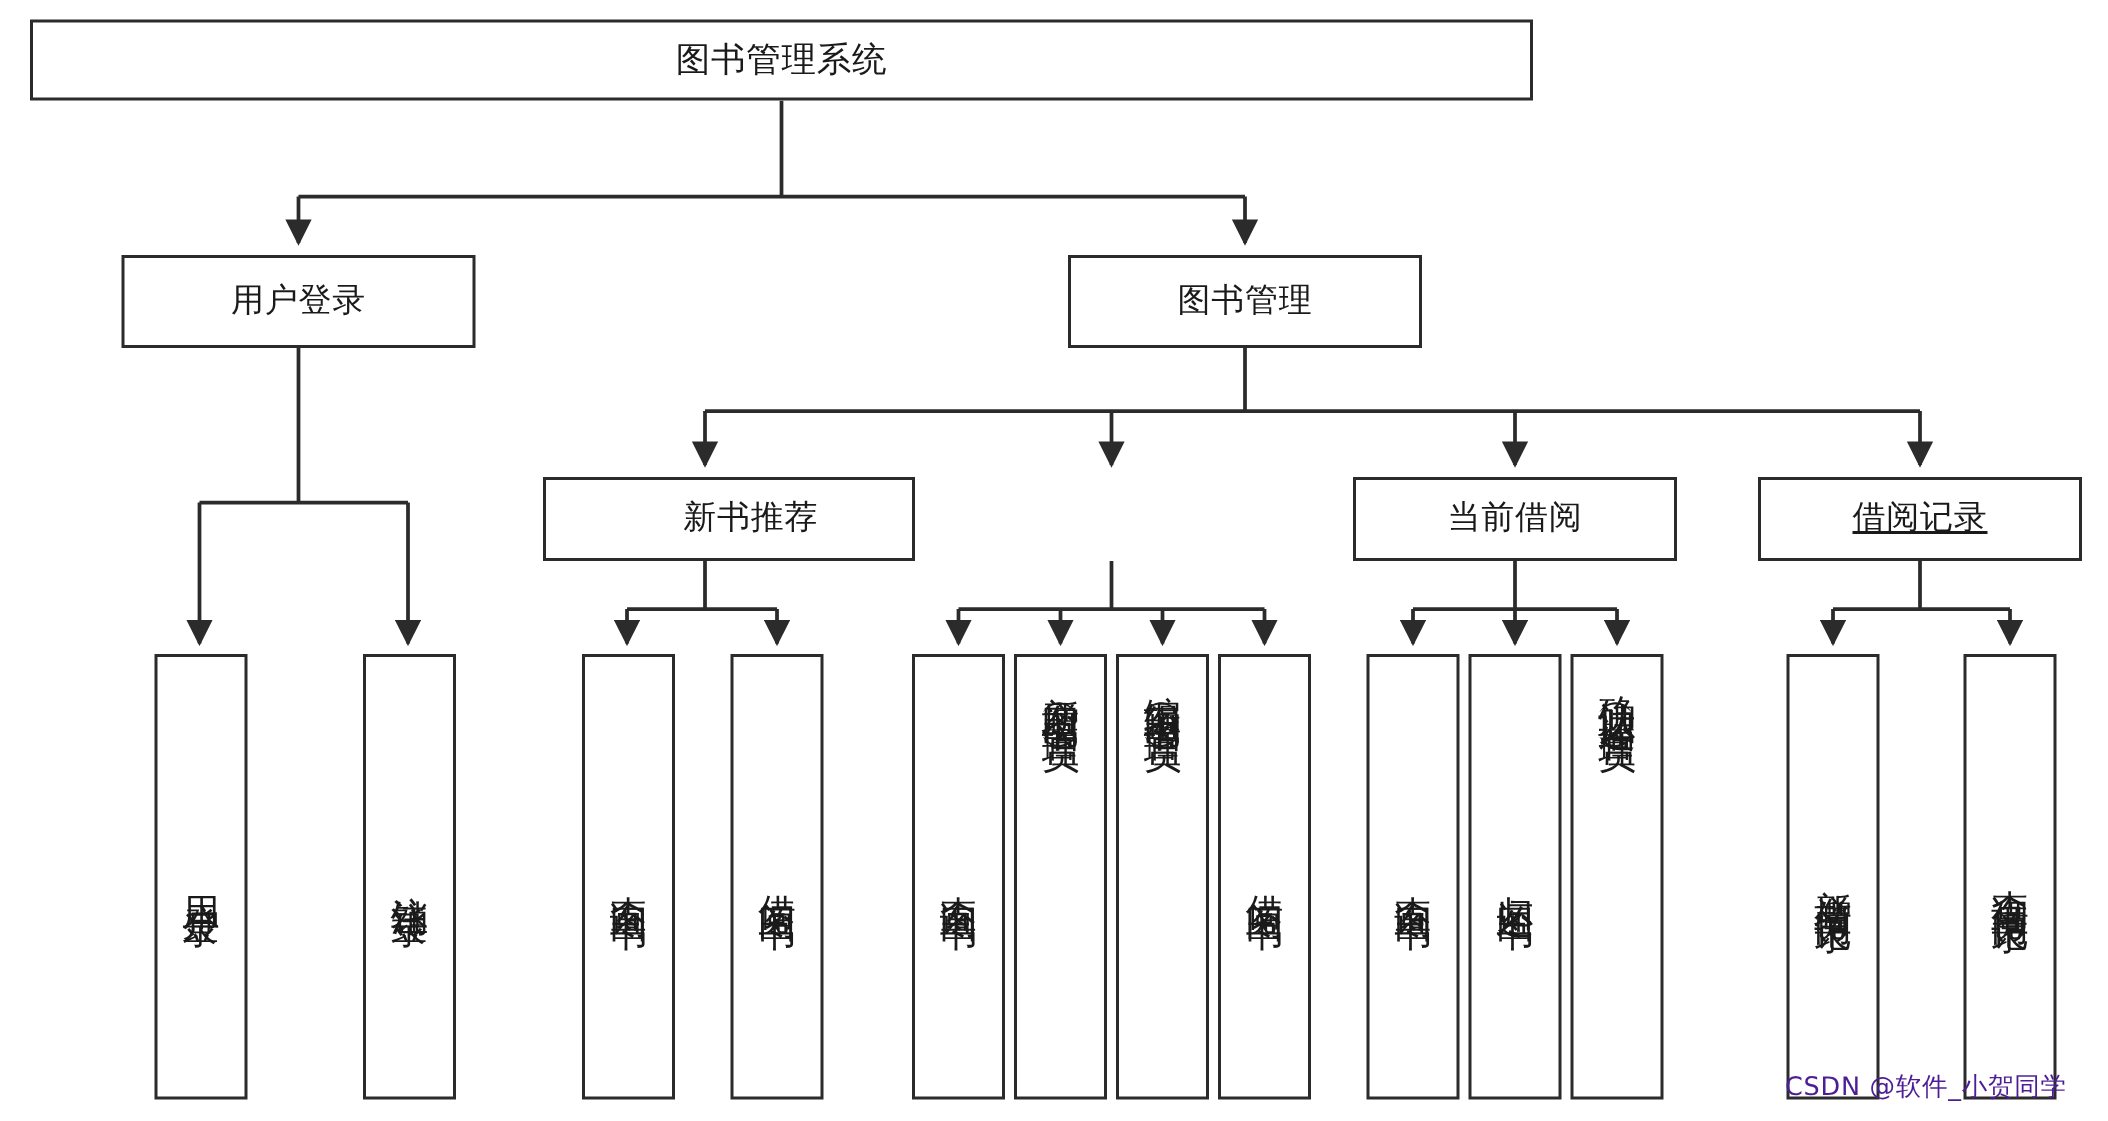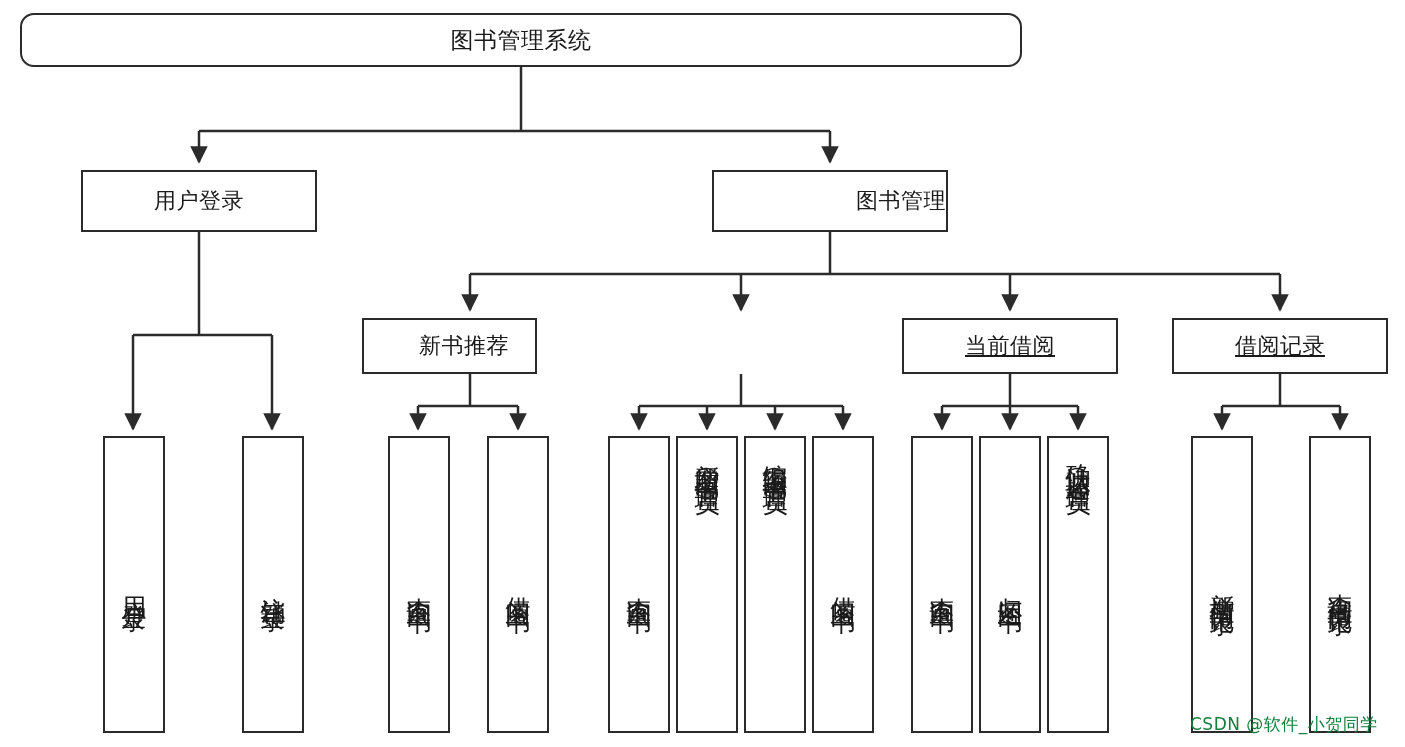--- a/index.html
+++ b/index.html
@@ -64,21 +64,21 @@
   }
   .node.vert.short {
     align-items: center;
     padding-top: 0;
   }
   .watermark {
     position: absolute;
     left: 1190px;
     top: 713px;
     font-size: 17px;
-    color: #15803d;
+    color: #4c1d95;
     white-space: nowrap;
     letter-spacing: 0.5px;
   }
 </style>
 </head>
 <body>
 
 <div id="canvas">
 
   <svg class="connectors" viewBox="0 0 1405 747" xmlns="http://www.w3.org/2000/svg">
@@ -124,35 +124,35 @@
       <path d="M 1010 406 L 1010 429" marker-end="url(#arrow)"></path>
       <path d="M 1078 406 L 1078 429" marker-end="url(#arrow)"></path>
 
       <path d="M 1280 374 L 1280 406"></path>
       <path d="M 1222 406 L 1340 406"></path>
       <path d="M 1222 406 L 1222 429" marker-end="url(#arrow)"></path>
       <path d="M 1340 406 L 1340 429" marker-end="url(#arrow)"></path>
     </g>
   </svg>
 
-  <div class="node horiz title" style="left:20px; top:13px; width:1002px; height:54px;border-radius:14px;">
+  <div class="node horiz title" style="left:20px; top:13px; width:1002px; height:54px;">
     <span class="label">图书管理系统</span>
   </div>
 
   <div class="node horiz" style="left:81px; top:170px; width:236px; height:62px;">
     <span class="label">用户登录</span>
   </div>
-  <div class="node horiz" style="left:712px; top:170px; width:236px; height:62px;justify-content:flex-end;">
+  <div class="node horiz" style="left:712px; top:170px; width:236px; height:62px;">
     <span class="label">图书管理</span>
   </div>
 
-  <div class="node horiz" style="left:362px; top:318px; width:175px; height:56px;padding-left:29px;">
+  <div class="node horiz" style="left:362px; top:318px; width:248px; height:56px;padding-left:29px;">
     <span class="label">新书推荐</span>
   </div>
-  <div class="node horiz" style="left:902px; top:318px; width:216px; height:56px;text-decoration:underline;">
+  <div class="node horiz" style="left:902px; top:318px; width:216px; height:56px;">
     <span class="label">当前借阅</span>
   </div>
   <div class="node horiz" style="left:1172px; top:318px; width:216px; height:56px;text-decoration:underline;">
     <span class="label">借阅记录</span>
   </div>
 
   <div class="node vert short" style="left:103px; top:436px; width:62px; height:297px;">
     <span class="label">用户登录</span>
   </div>
   <div class="node vert short" style="left:242px; top:436px; width:62px; height:297px;">

